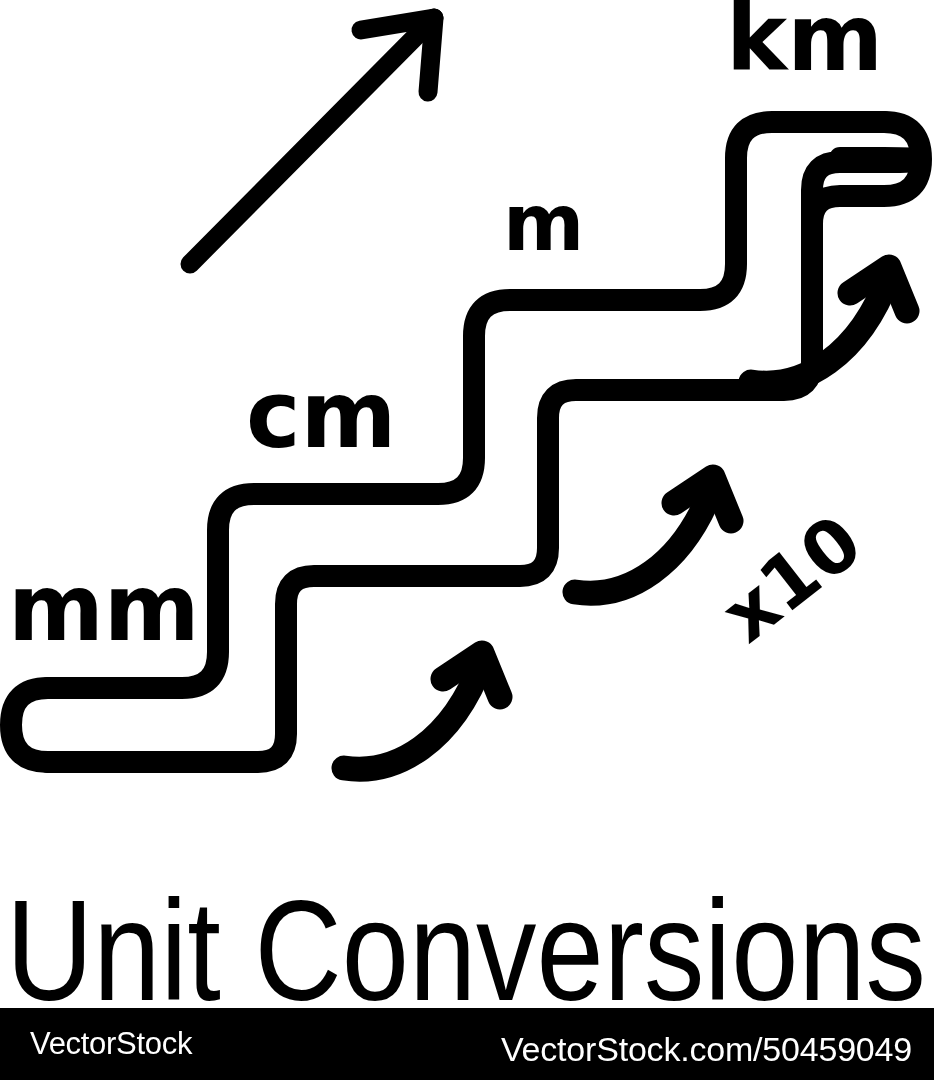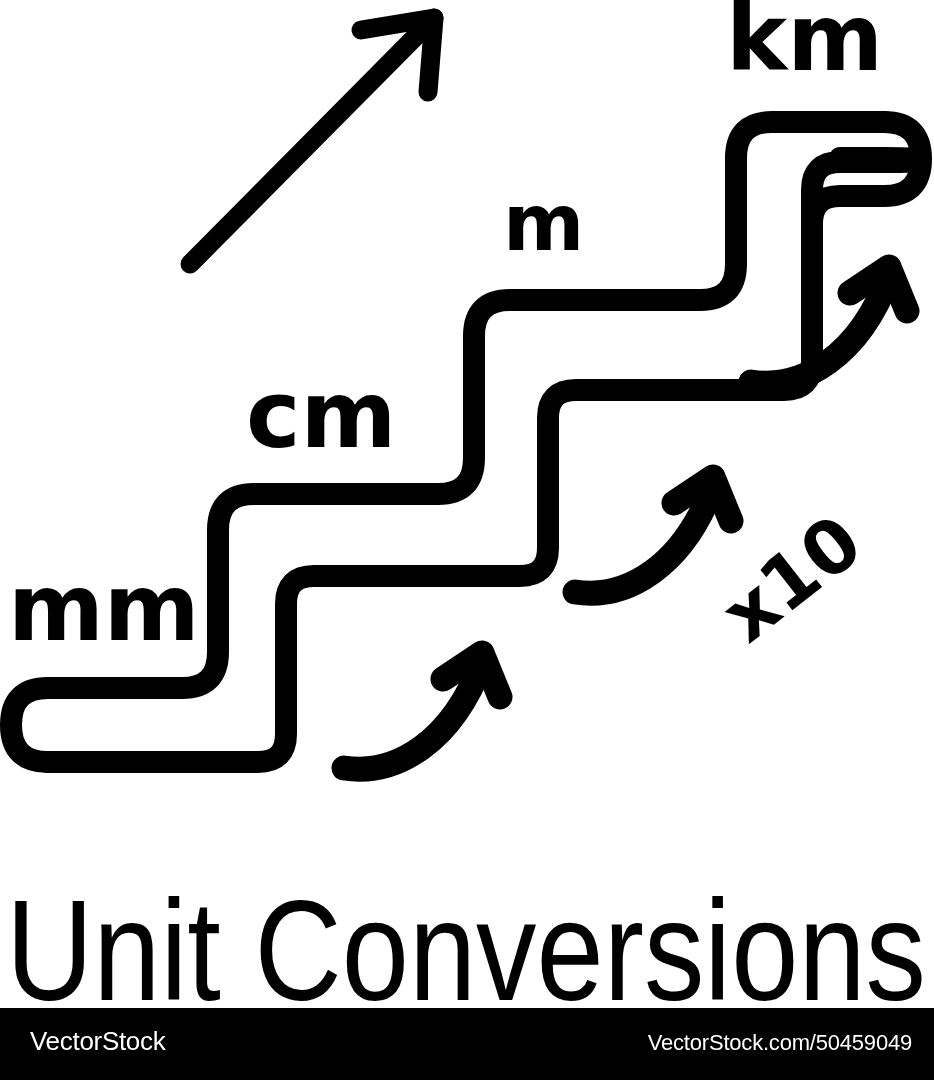--- a/index.html
+++ b/index.html
@@ -59,31 +59,31 @@
     width: 934px;
     height: 72px;
     background: #000000;
     color: #ffffff;
   }
   #footer-brand {
     position: absolute;
     left: 30px;
     top: 18px;
     font-family: "Liberation Sans Narrow", "Liberation Sans", sans-serif;
-    font-size: 26px;
+    font-size: 31px;
     letter-spacing: -0.3px;
     color: #ffffff;
     white-space: nowrap;
   }
   #footer-url {
     position: absolute;
     right: 22px;
     top: 22px;
     font-family: "Liberation Sans Narrow", "Liberation Sans", sans-serif;
-    font-size: 22px;
+    font-size: 34px;
     letter-spacing: -0.2px;
     color: #ffffff;
     white-space: nowrap;
   }
 </style>
 </head>
 <body>
 
 <div id="artboard">
 

